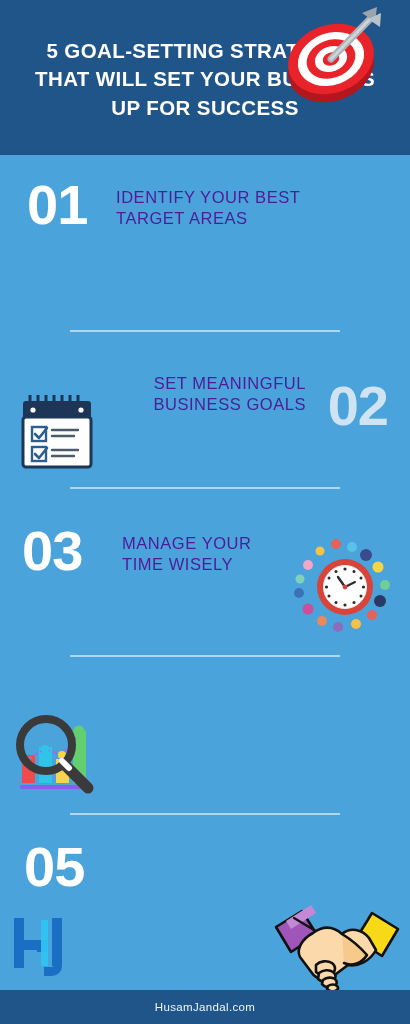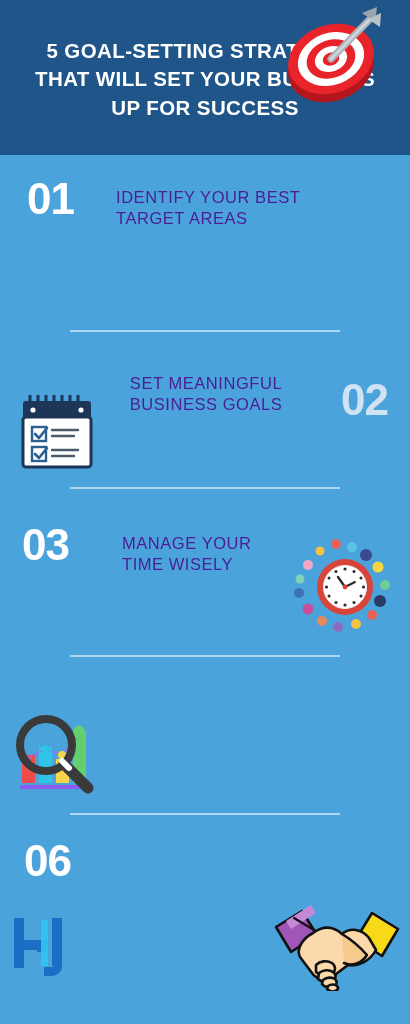--- a/index.html
+++ b/index.html
@@ -39,21 +39,21 @@
     position:absolute;
     left:0; width:410px;
   }
   .step-inner {
     position:relative;
     width:410px; height:100%;
   }
 
   .num {
     position:absolute;
-    font-size:44px;
+    font-size:56px;
     font-weight:bold;
     line-height:1;
     letter-spacing:-1px;
     text-align:center;
   }
   .num.solid { color:#ffffff; }
   .num.ghost { color:#cfe3f2; }
 
   .caption {
     position:absolute;
@@ -136,21 +136,21 @@
         </svg>
       </div>
 
       <div class="divider" style="top:175px;"></div>
     </div>
   </div>
 
   <div class="step" style="top:345px;height:160px;">
     <div class="step-inner">
       <div class="num ghost" style="right:22px;top:20px;margin-top:13px;">02</div>
-      <div class="caption right" style="right:104px;top:28px;width:200px;text-align:center;">SET MEANINGFUL
+      <div class="caption right" style="right:104px;top:28px;width:200px;">SET MEANINGFUL
 BUSINESS GOALS</div>
 
       <div class="art pad-wrap" style="left:18px;top:44px;">
         <svg width="78" height="82" viewBox="0 0 78 82">
           <g stroke="#1d3557" stroke-width="3" fill="none">
             <path d="M12 6 v10 M20 6 v10 M28 6 v10 M36 6 v10 M44 6 v10 M52 6 v10 M60 6 v10"></path>
           </g>
           <rect x="5" y="12" width="68" height="18" rx="3" fill="#1d3557"></rect>
           <circle cx="15" cy="21" r="2.6" fill="#ffffff"></circle>
           <circle cx="63" cy="21" r="2.6" fill="#ffffff"></circle>
@@ -236,21 +236,21 @@
           <path d="M50 64 L57 71" stroke="#ffffff" stroke-width="6" stroke-linecap="round"></path>
         </svg>
       </div>
 
       <div class="divider" style="top:140px;"></div>
     </div>
   </div>
 
   <div class="step" style="top:831px;height:159px;">
     <div class="step-inner">
-      <div class="num solid" style="left:24px;top:8px;">06</div>
+      <div class="num solid" style="left:24px;top:8px;">05</div>
 
       <div class="art shake-wrap" style="left:272px;top:74px;">
         <svg width="130" height="86" viewBox="0 0 130 86">
           <g stroke="#111111" stroke-width="2.6" stroke-linejoin="round" stroke-linecap="round">
             <path d="M4 22 L30 6 L45 30 L19 47 Z" fill="#a056b8"></path>
             <path d="M14 16 L39 0 L44 8 L19 24 Z" fill="#c489d6" stroke="none"></path>
             <path d="M22 13 L47 28" stroke="#111111" stroke-width="2.2" fill="none"></path>
             <path d="M126 24 L100 8 L84 34 L110 51 Z" fill="#f7d917"></path>
             <path d="M41 28 C52 20 62 22 70 29 C78 22 90 24 97 33 L104 45 C98 56 86 62 76 60 L60 72 C52 76 44 74 40 68 L28 52 C24 44 30 34 41 28 Z" fill="#fbd9ab"></path>
             <path d="M70 29 C80 35 88 42 95 50 C90 58 80 62 72 58" fill="#f6c98d"></path>
@@ -268,14 +268,17 @@
     <svg width="62" height="68" viewBox="0 0 62 68">
       <rect x="2" y="6" width="10" height="50" fill="#1a6fc4"></rect>
       <rect x="2" y="28" width="30" height="10" fill="#1a6fc4"></rect>
       <rect x="25" y="28" width="10" height="12" fill="#1a6fc4"></rect>
       <rect x="40" y="6" width="10" height="48" fill="#1a6fc4"></rect>
       <path d="M40 46 h10 v8 a10 10 0 0 1 -10 10 h-8 v-9 h8 a2 2 0 0 0 2 -2 z" fill="#1a6fc4"></path>
       <rect x="29" y="8" width="7" height="46" fill="#2ec4f1" opacity="0.92"></rect>
     </svg>
   </div>
 
+  <div class="footer">
+    <span class="footer-text">HusamJandal.com</span>
+  </div>
 
 </div>
 
 </body></html>

